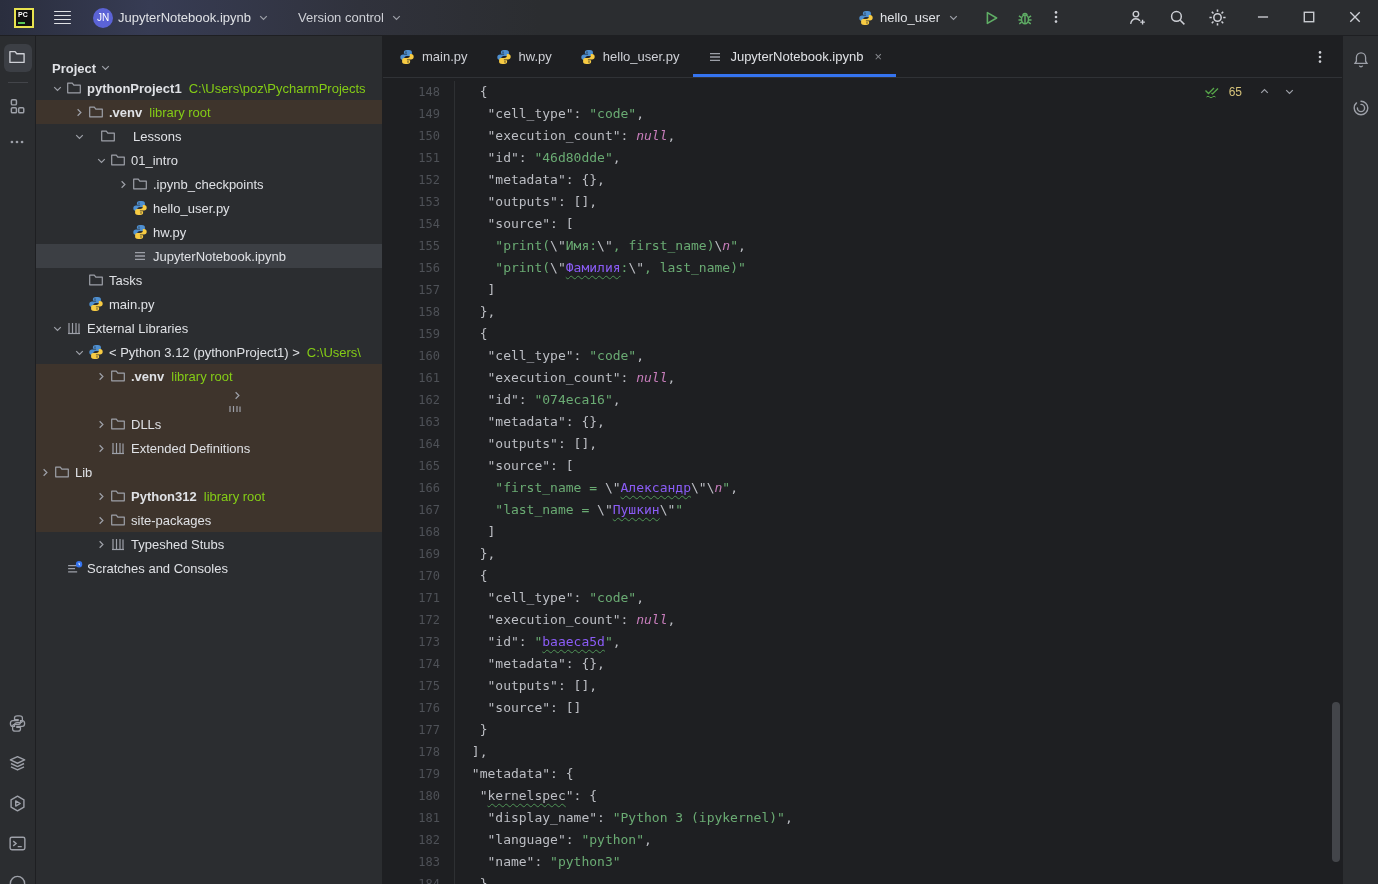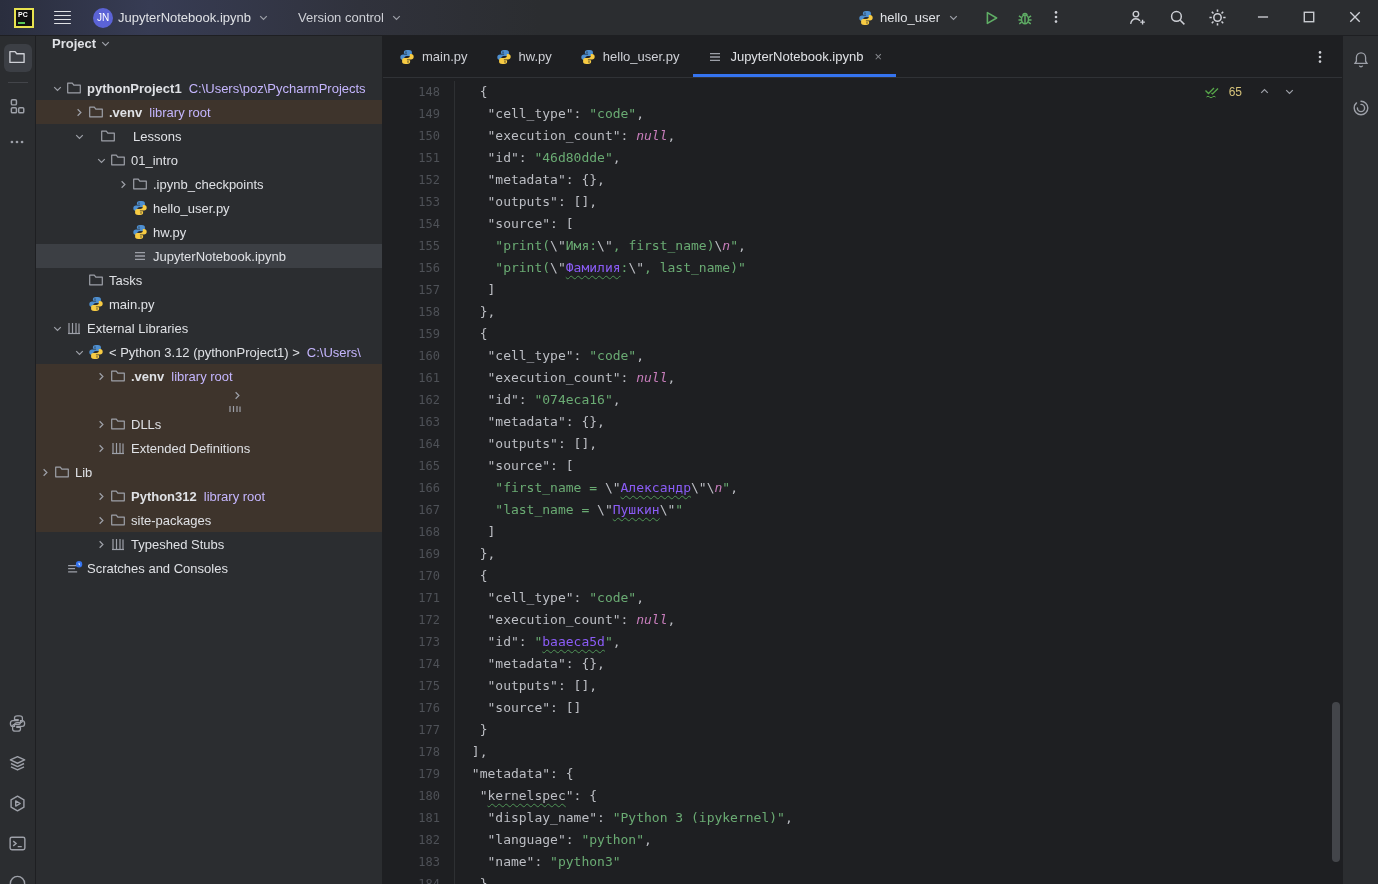--- a/index.html
+++ b/index.html
@@ -35,29 +35,29 @@
   .strip-btn{width:28px;height:28px;border-radius:6px;display:flex;align-items:center;justify-content:center;margin-bottom:8px}
   .strip-btn.active{background:#3C3F45}
   .strip-div{width:20px;height:1px;background:#43454A;margin:2px 0 10px}
   .strip-bottom{margin-top:auto;display:flex;flex-direction:column;align-items:center}
   .strip-bottom .strip-btn{margin-bottom:12px}
   .strip-bottom .strip-btn:last-child{margin-bottom:-14px}
 
   
   .project-panel{width:347px;flex:none;background:#2B2D30;border-right:1px solid #1E1F22;
     display:flex;flex-direction:column;overflow:hidden}
-  .panel-header{height:40px;flex:none;display:flex;align-items:flex-start;padding-left:16px;gap:2px}
+  .panel-header{height:40px;flex:none;display:flex;align-items:flex-end;padding-left:16px;gap:2px}
   .panel-header .t{font-size:13px;font-weight:700;color:#DFE1E5}
   .tree{flex:1;overflow:hidden;font-size:13px}
   .trow{height:24px;display:flex;align-items:center;white-space:nowrap;overflow:hidden}
   .trow .chev{width:18px;flex:none;display:flex;align-items:center;justify-content:center}
   .trow .ticon{width:21px;flex:none;display:flex;align-items:center}
   .trow .lab{color:#DFE1E5}
   .trow .lab.b{font-weight:700}
-  .trow .sfx{color:#c4b5fd;margin-left:7px}
+  .trow .sfx{color:#84cc16;margin-left:7px}
   .trow.hl-brown{background:#3E342C}
   .trow.hl-selected{background:#3C3F44}
 
   
   .editor-area{flex:1;display:flex;flex-direction:column;min-width:0;background:#1E1F22}
   .tabbar{height:42px;flex:none;display:flex;align-items:stretch;border-bottom:1px solid #303236;padding-left:2px}
   .tab{display:flex;align-items:center;gap:7px;padding:0 14px;position:relative;font-size:13px;color:#CED0D6}
   .tab .close{color:#87898E;font-size:13px;margin-left:4px}
   .tab.active{color:#DFE1E5}
   .tab.active::after{content:"";position:absolute;left:0;right:0;bottom:0;height:3px;background:#3574F0}

